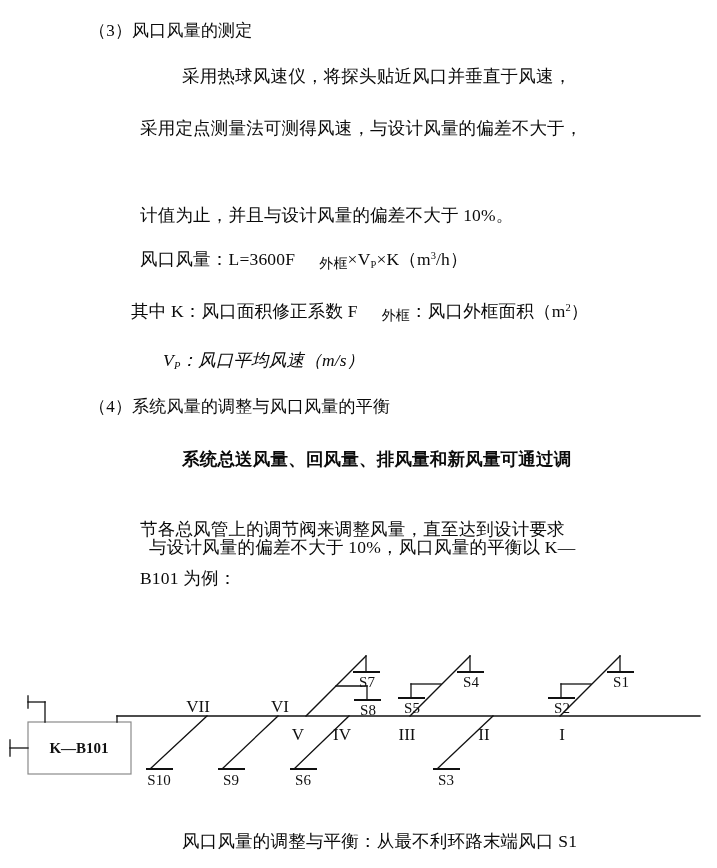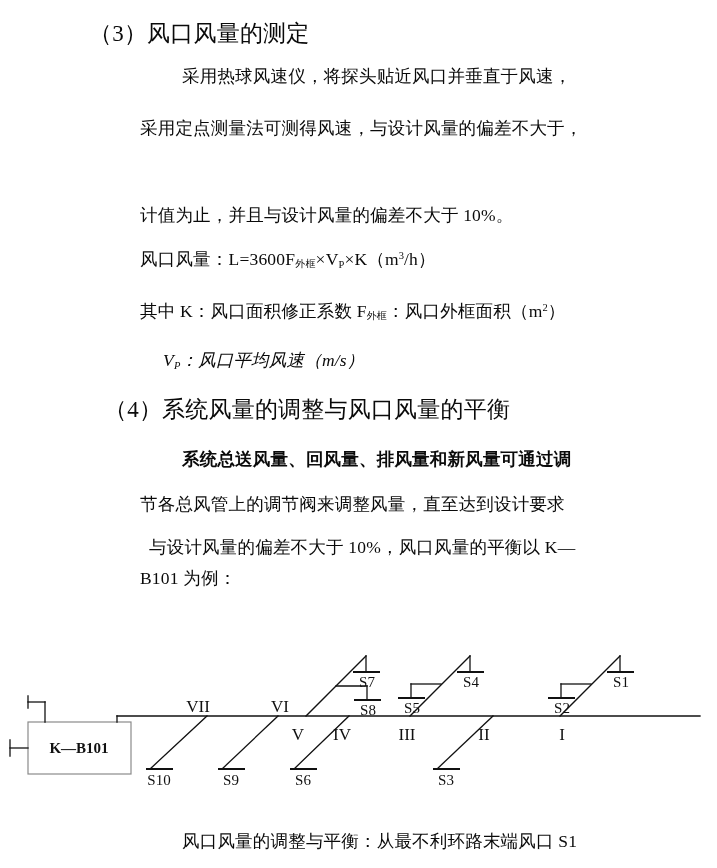--- a/index.html
+++ b/index.html
@@ -26,39 +26,40 @@
   .txt {
     position: absolute;
     font-size: 17.5px;
     line-height: 1;
     white-space: nowrap;
     letter-spacing: 0.2px;
     color: #0a0a0a;
   }
 
   .heading {
-    font-size: 23px;
+    font-size: 17px;
   }
 
   .sub {
     font-size: 10.5px;
     vertical-align: -0.25em;
     letter-spacing: 0;
   }
   .sup {
     font-size: 10.5px;
     vertical-align: 0.55em;
     letter-spacing: 0;
   }
   .latin {
     font-family: "Liberation Serif", "DejaVu Serif", serif;
   }
   .tiny-cn {
-    font-size: 10px;
+    font-size: 14px;
     vertical-align: -0.22em;
+    margin-left: 24px;
   }
 
   
   .diagram {
     position: absolute;
     left: 0;
     top: 636px;
     width: 717px;
     height: 180px;
   }
@@ -93,33 +94,33 @@
 
   <div class="txt" style="left:140px; top:120px;">采用定点测量法可测得风速，与设计风量的偏差不大于，</div>
 
 
   <div class="txt" style="left:140px; top:207px;">计值为止，并且与设计风量的偏差不大于 10%。</div>
 
   <div class="txt" style="left:140px; top:251px;">
     <span>风口风量：</span><span class="latin">L=3600F</span><span class="tiny-cn">外框</span><span class="latin">×V</span><span class="sub latin">P</span><span class="latin">×K（m</span><span class="sup latin">3</span><span class="latin">/h）</span>
   </div>
 
-  <div class="txt" style="left:140px; top:303px;">
+  <div class="txt" style="left:131px; top:303px;">
     <span>其中 K：风口面积修正系数 F</span><span class="tiny-cn">外框</span><span>：风口外框面积（m</span><span class="sup latin">2</span><span>）</span>
   </div>
 
   <div class="txt" style="left:163px; top:352px;font-style:italic;">
     <span class="latin">V</span><span class="sub latin">P</span><span>：风口平均风速（m/s）</span>
   </div>
 
-  <div class="txt heading" style="left:104px; top:398px;">（4）系统风量的调整与风口风量的平衡</div>
+  <div class="txt heading" style="left:89px; top:398px;">（4）系统风量的调整与风口风量的平衡</div>
 
   <div class="txt" style="left:182px; top:451px;font-weight:bold;">系统总送风量、回风量、排风量和新风量可通过调</div>
 
-  <div class="txt" style="left:140px; top:496px;text-align:center;">节各总风管上的调节阀来调整风量，直至达到设计要求</div>
+  <div class="txt" style="left:140px; top:521px;text-align:center;">节各总风管上的调节阀来调整风量，直至达到设计要求</div>
 
   <div class="txt" style="left:149px; top:539px;">与设计风量的偏差不大于 10%，风口风量的平衡以 K—</div>
 
   <div class="txt" style="left:140px; top:570px;">B101 为例：</div>
 
   <div class="diagram">
     <svg width="717" height="180" viewBox="0 0 717 180" xmlns="http://www.w3.org/2000/svg">
 
       <g stroke="#111111" stroke-width="1.3" fill="none" stroke-linecap="square">
 

